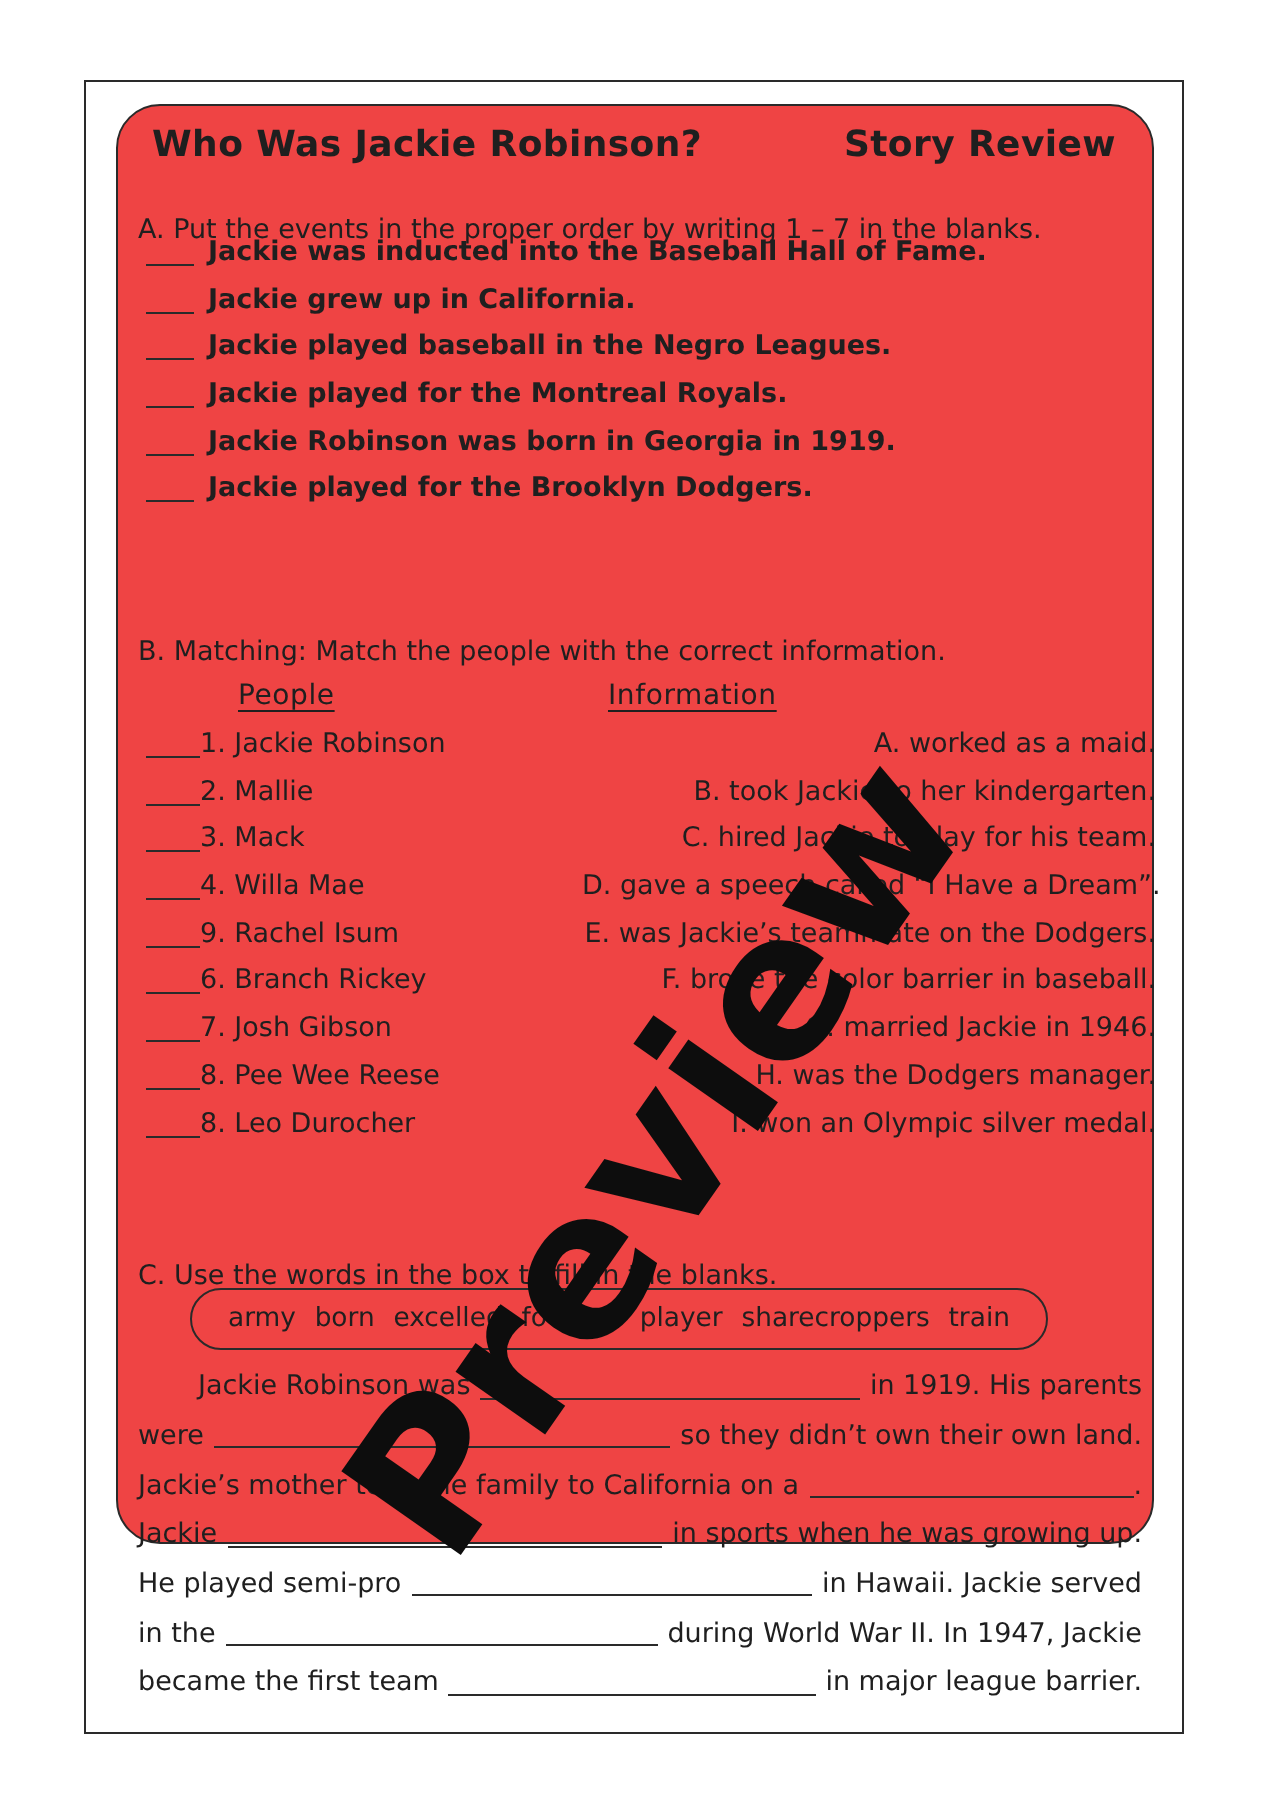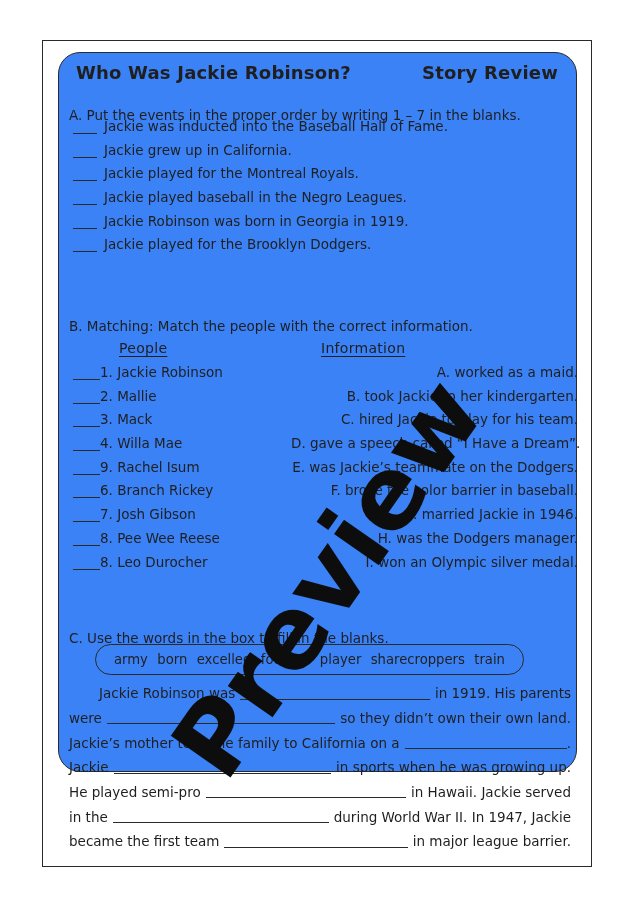--- a/index.html
+++ b/index.html
@@ -26,21 +26,21 @@
     background: #fff;
   }
   
   .inner-frame {
     position: absolute;
     left: 58px; top: 52px;
     width: 519px; height: 720px;
     border: 1.5px solid #2a2a2a;
     border-radius: 22px;
     box-sizing: border-box;
-    background: #3b82f6;
+    background: #ef4444;
   }
   .title-row {
     position: absolute;
     left: 17px; top: 9px; width: 482px;
     display: flex;
     justify-content: space-between;
     font-size: 18px;
     font-weight: bold;
     letter-spacing: 0.2px;
   }
@@ -51,21 +51,21 @@
     white-space: nowrap;
     margin-top: 16px;
   }
   #heading-a { top: 38px; }
   #heading-b { top: 249px; }
   #heading-c { top: 561px; }
 
   
   .events {
     position: absolute;
-    left: 14px; top: 62px; width: 490px;
+    left: 14px; top: 62px; width: 490px; font-weight: bold;
   }
   .event-line {
     height: 23.7px;
     line-height: 23.7px;
     font-size: 13.5px;
     white-space: nowrap;
   }
   .short-blank {
     display: inline-block;
     width: 24px; height: 14px;
@@ -77,21 +77,21 @@
   
   .col-header {
     position: absolute;
     top: 287px;
     font-size: 14px;
     text-decoration: underline;
     text-underline-offset: 3px;
     letter-spacing: 0.3px;
   }
   #people-header { left: 60px; }
-  #info-header { left: 262px; text-align: right; }
+  #info-header { left: 245px; text-align: right; }
   .match-rows {
     position: absolute;
     left: 14px; top: 308px; width: 505px;
   }
   .match-row {
     display: flex;
     height: 23.7px;
     line-height: 23.7px;
     font-size: 13.5px;
     white-space: nowrap;
@@ -168,22 +168,22 @@
     <div class="title-row">
       <span>Who Was Jackie Robinson?</span>
       <span>Story Review</span>
     </div>
 
     <div class="sec-heading" id="heading-a">A. Put the events in the proper order by writing 1 – 7 in the blanks.</div>
 
     <div class="events" id="events">
         <div class="event-line"><span class="short-blank"></span><span class="t">Jackie was inducted into the Baseball Hall of Fame.</span></div>
         <div class="event-line"><span class="short-blank"></span><span class="t">Jackie grew up in California.</span></div>
+        <div class="event-line"><span class="short-blank"></span><span class="t">Jackie played baseball in the Negro Leagues.</span></div>
         <div class="event-line"><span class="short-blank"></span><span class="t">Jackie played for the Montreal Royals.</span></div>
-        <div class="event-line"><span class="short-blank"></span><span class="t">Jackie played baseball in the Negro Leagues.</span></div>
         <div class="event-line"><span class="short-blank"></span><span class="t">Jackie Robinson was born in Georgia in 1919.</span></div>
         <div class="event-line"><span class="short-blank"></span><span class="t">Jackie played for the Brooklyn Dodgers.</span></div>
       </div>
 
     <div class="sec-heading" id="heading-b">B. Matching: Match the people with the correct information.</div>
 
     <span class="col-header" id="people-header">People</span>
     <span class="col-header" id="info-header">Information</span>
 
     <div class="match-rows" id="match-rows">

